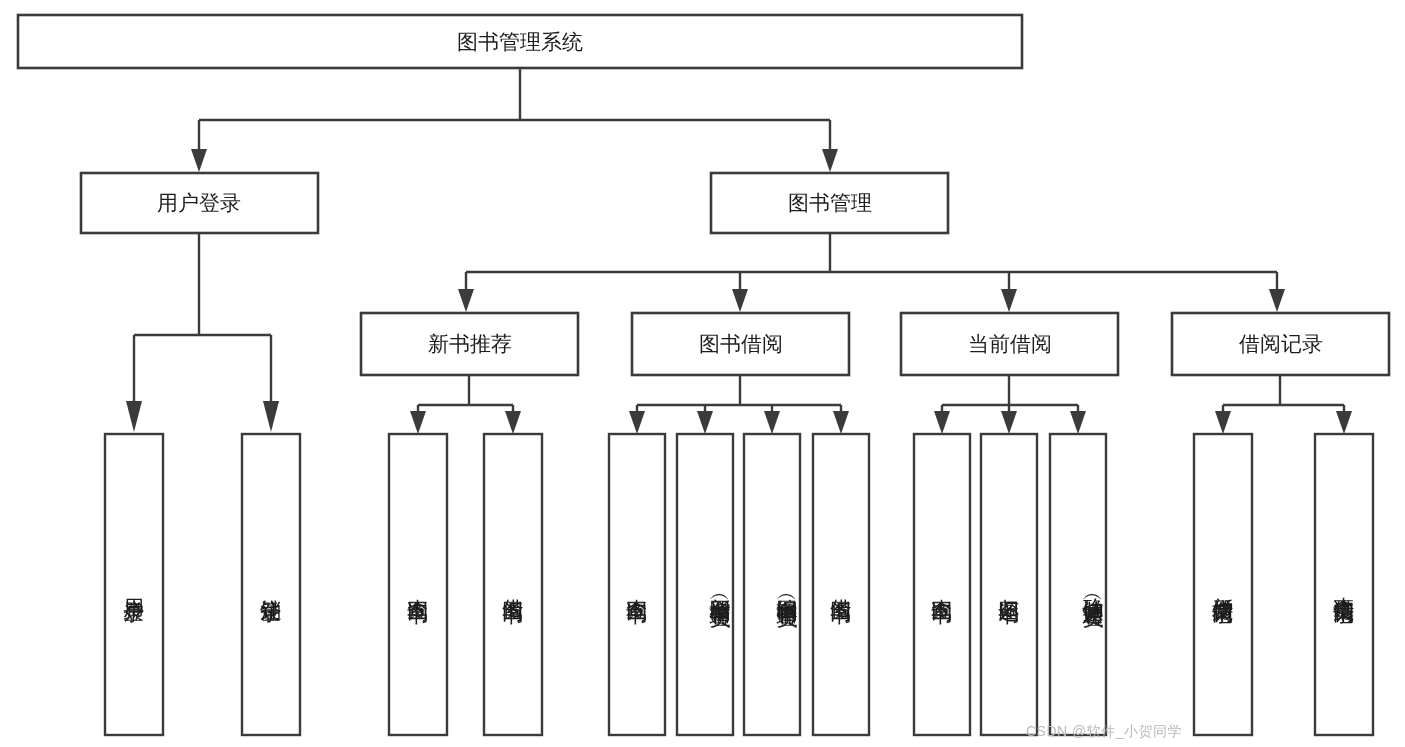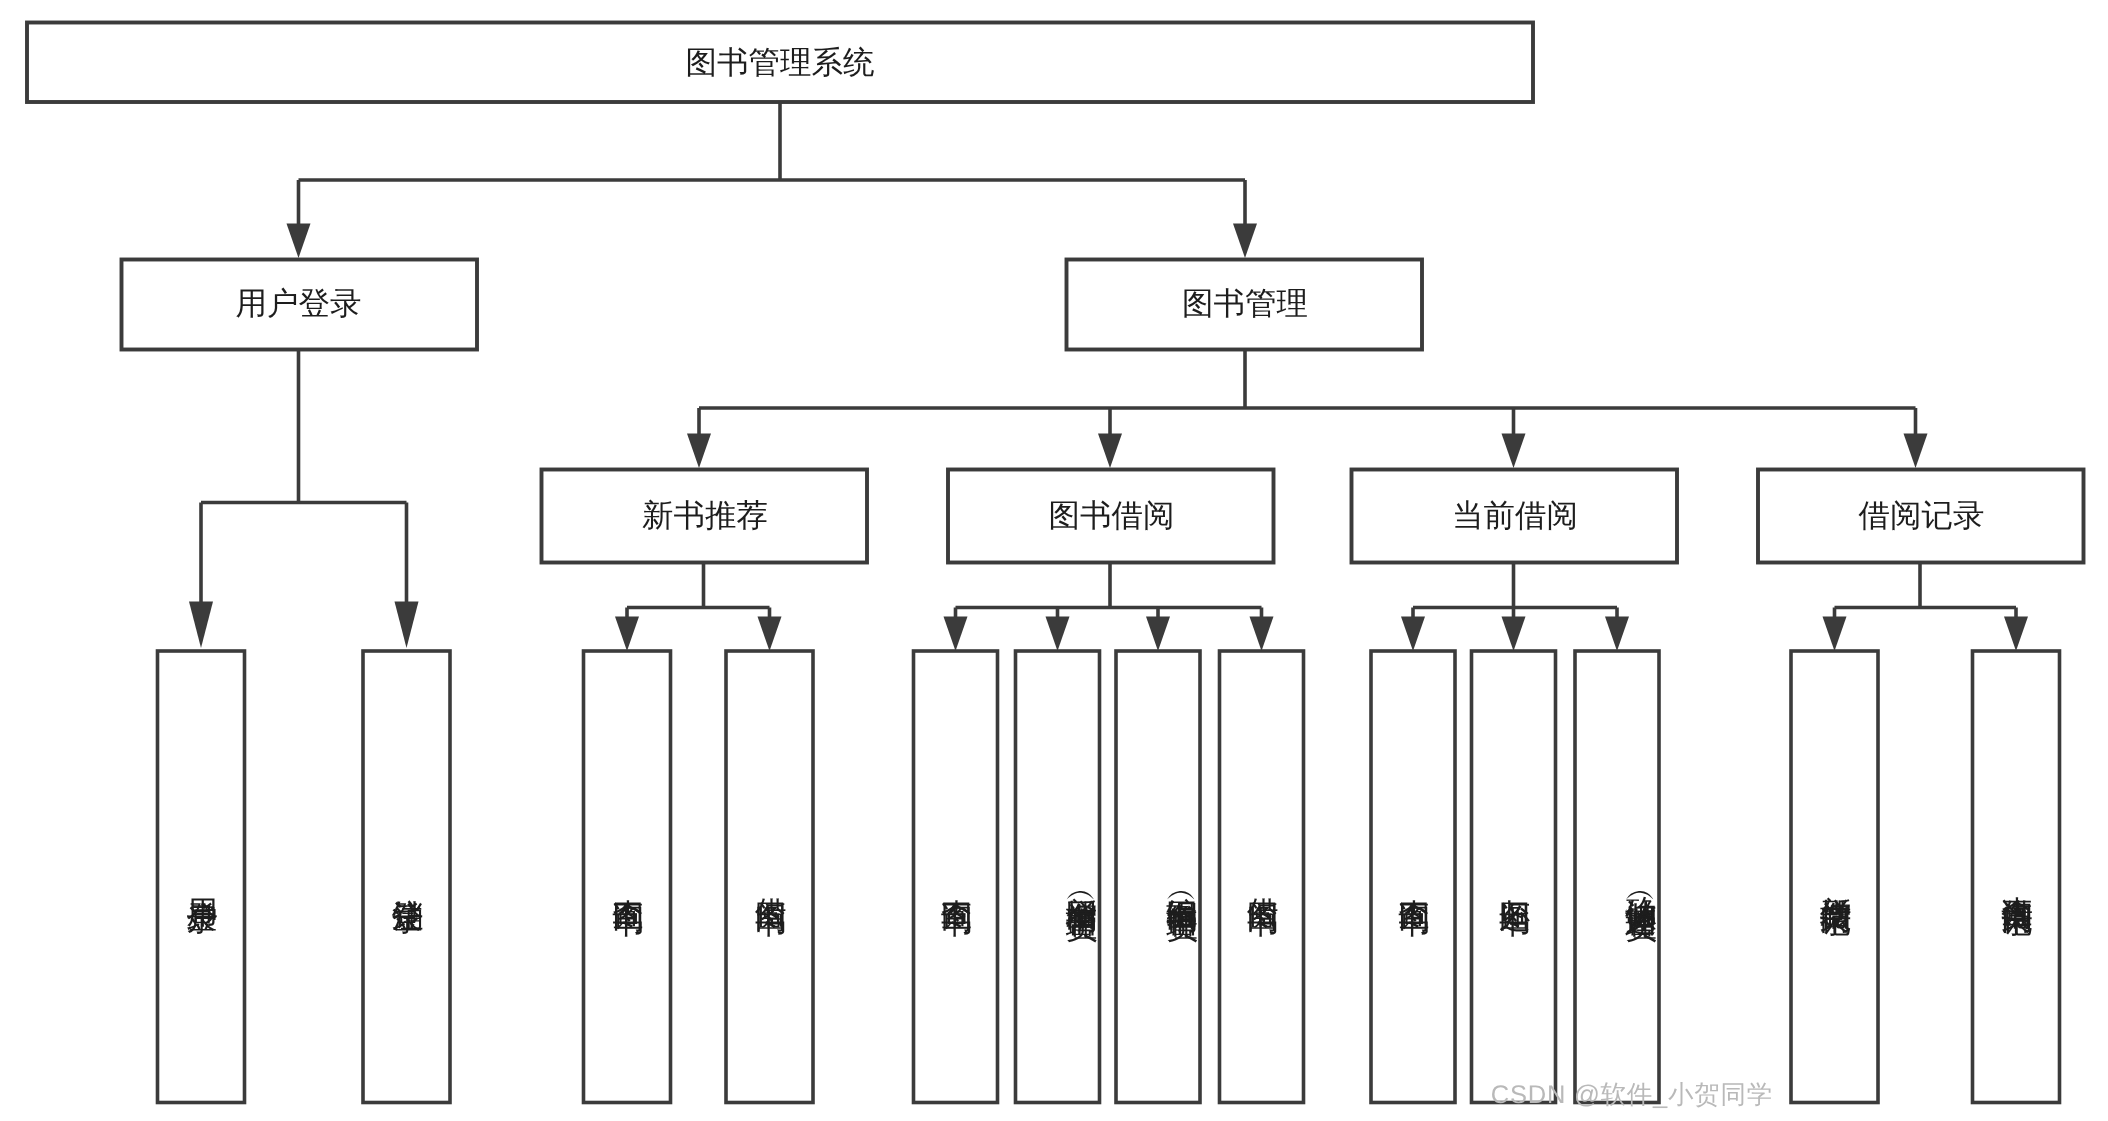--- a/index.html
+++ b/index.html
@@ -67,21 +67,21 @@
     color: #1d1d1d;
     letter-spacing: 1.5px;
     pointer-events: none;
     white-space: nowrap;
   }
   .watermark {
     position: absolute;
     right: 8px;
     bottom: 6px;
     font-family: "Liberation Sans", "DejaVu Sans", sans-serif;
-    font-size: 17px;
+    font-size: 14px;
     color: #b9b9b9;
     white-space: nowrap;
     letter-spacing: 0.5px;
   }
 </style>
 </head>
 <body>
 
 <div id="diagram-root">
 

